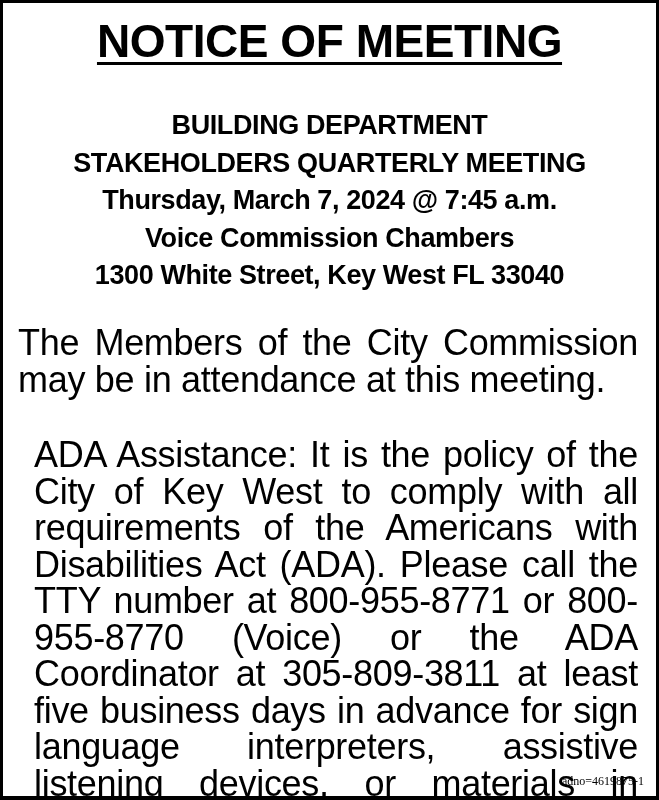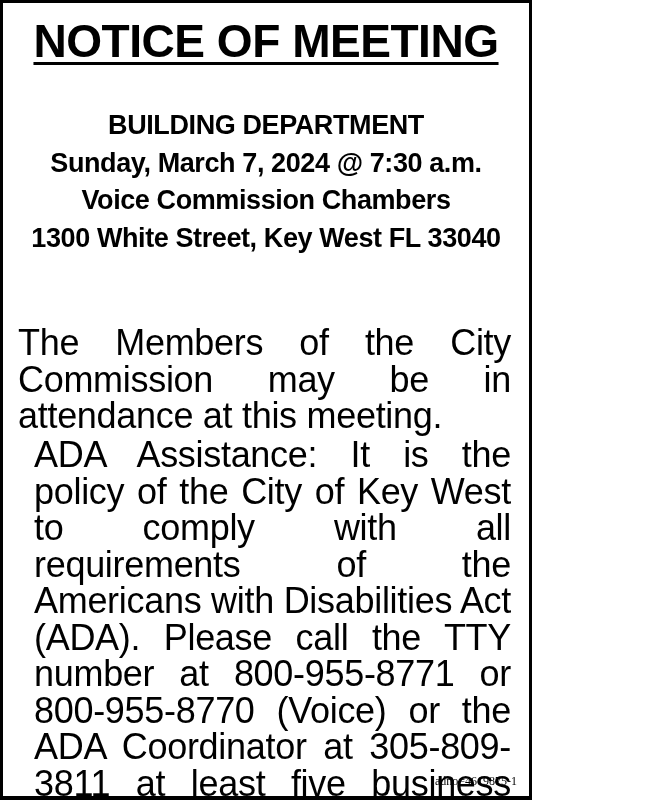--- a/index.html
+++ b/index.html
@@ -8,21 +8,21 @@
       background: #ffffff;
     }
     body {
       width: 659px;
       height: 800px;
       overflow: hidden;
     }
     .notice {
       position: relative;
       box-sizing: border-box;
-      width: 532px;
+      width: 659px;
       height: 800px;
       border-top: 3px solid #000;
       border-left: 3px solid #000;
       border-right: 3px solid #000;
       border-bottom: 4px solid #000;
       background: #fff;
       color: #000;
     }
     .title {
       position: absolute;
@@ -87,21 +87,22 @@
 </head>
 <body>
 
 <div class="notice">
   <div class="title">
     <span>NOTICE OF MEETING</span>
   </div>
 
   <div class="header-block">
     <div>BUILDING DEPARTMENT</div>
-    <div>Sunday, March 7, 2024 @ 7:30 a.m.</div>
+    <div>STAKEHOLDERS QUARTERLY MEETING</div>
+    <div>Thursday, March 7, 2024 @ 7:45 a.m.</div>
     <div>Voice Commission Chambers</div>
     <div>1300 White Street, Key West FL 33040</div>
   </div>
 
   <div class="body-text para1">The Members of the City Commission may be in attendance at this meeting.</div>
 
   <div class="body-text para2">ADA Assistance: It is the policy of the City of Key West to comply with all requirements of the Americans with Disabilities Act (ADA). Please call the TTY number at 800-955-8771 or 800-955-8770 (Voice) or the ADA Coordinator at 305-809-3811 at least five business days in advance for sign language interpreters, assistive listening devices, or materials in accessible format.</div>
 
   <div class="adno">adno=4619875-1</div>
 </div>

